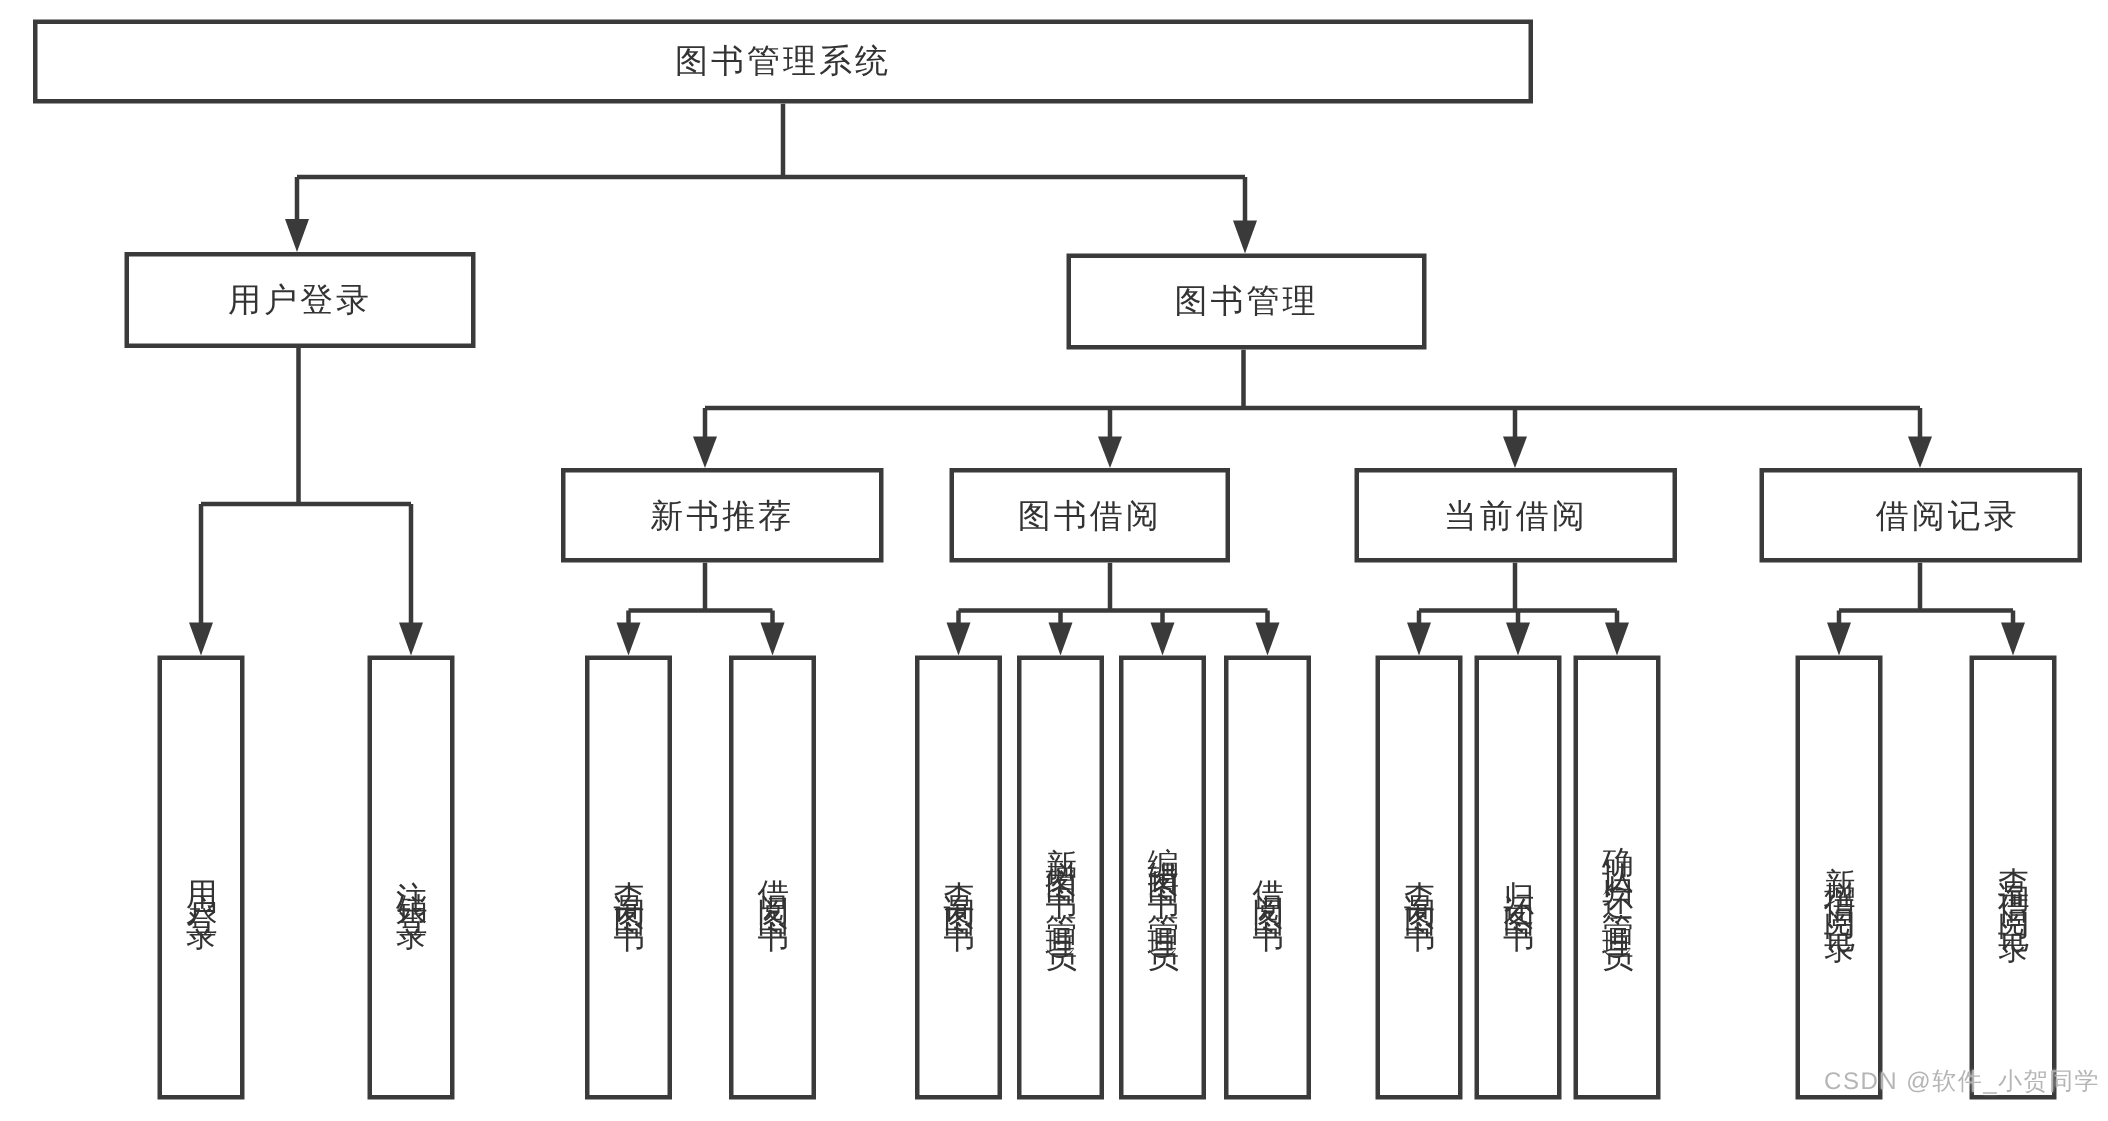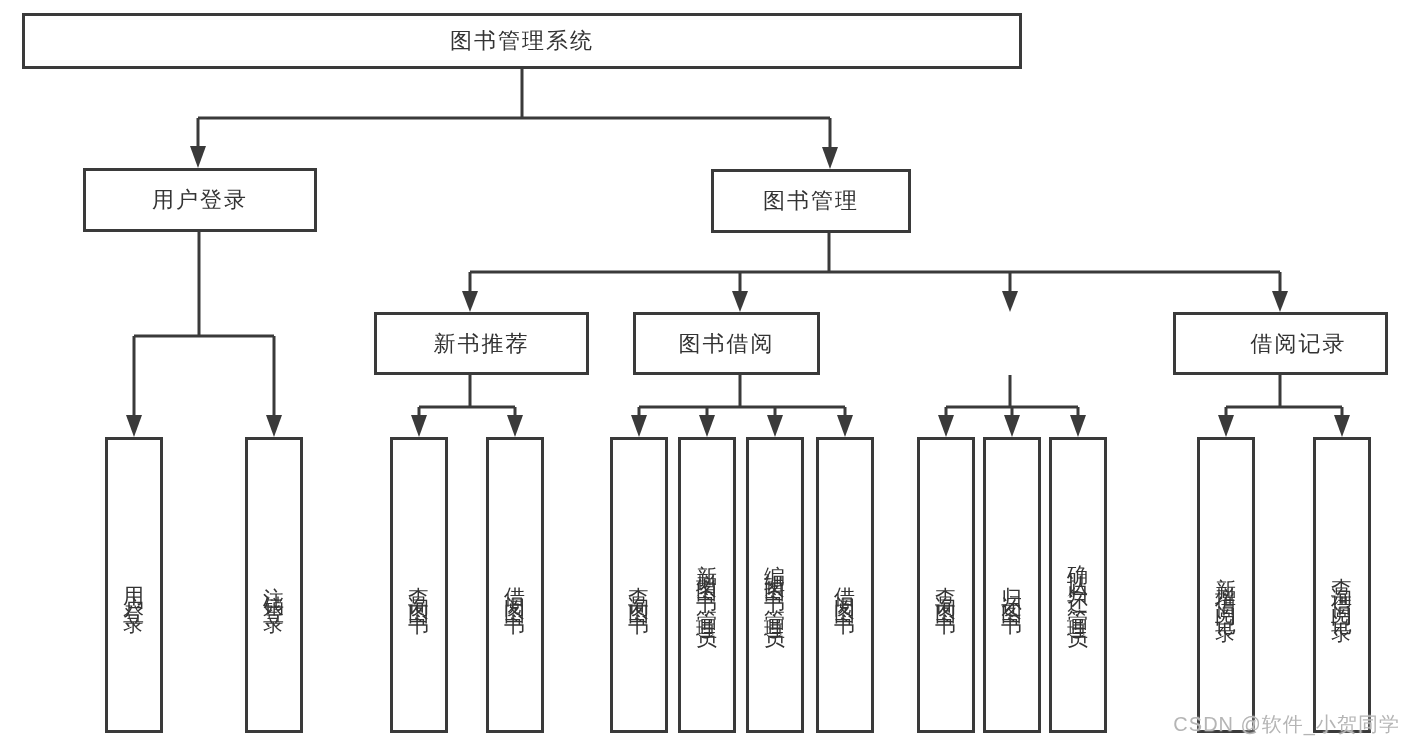--- a/index.html
+++ b/index.html
@@ -45,21 +45,21 @@
     text-orientation: mixed;
     font-size: 21px;
     letter-spacing: 9px;
     line-height: 1;
     padding-top: 6px;
   }
   .watermark {
     position: absolute;
     right: 5px;
     top: 711px;
-    font-size: 20px;
+    font-size: 16px;
     letter-spacing: 1px;
     color: #b5b5b5;
     z-index: 3;
     white-space: nowrap;
     text-shadow: 0 0 2px #ffffff;
   }
 </style>
 </head>
 <body>
 
@@ -112,29 +112,32 @@
     </g>
   </svg>
 
   <div class="node h-node" style="left:22px; top:13px; width:1000px; height:56px;">
     <span>图书管理系统</span>
   </div>
 
   <div class="node h-node" style="left:83px; top:168px; width:234px; height:64px;">
     <span>用户登录</span>
   </div>
-  <div class="node h-node" style="left:711px; top:169px; width:200px; height:64px;">
+  <div class="node h-node" style="left:711px; top:169px; width:240px; height:64px;">
     <span>图书管理</span>
   </div>
 
   <div class="node h-node" style="left:363px; top:312px; width:215px; height:63px;margin-left:11px;">
     <span>新书推荐</span>
   </div>
   <div class="node h-node" style="left:633px; top:312px; width:187px; height:63px;">
     <span>图书借阅</span>
+  </div>
+  <div class="node h-node" style="left:903px; top:312px; width:215px; height:63px;">
+    <span>当前借阅</span>
   </div>
   <div class="node h-node" style="left:1173px; top:312px; width:215px; height:63px;padding-left:36px;">
     <span>借阅记录</span>
   </div>
 
   <div class="node v-node" style="left:105px; top:437px; width:58px; height:296px;">
     <span>用户登录</span>
   </div>
   <div class="node v-node" style="left:245px; top:437px; width:58px; height:296px;">
     <span>注销登录</span>

